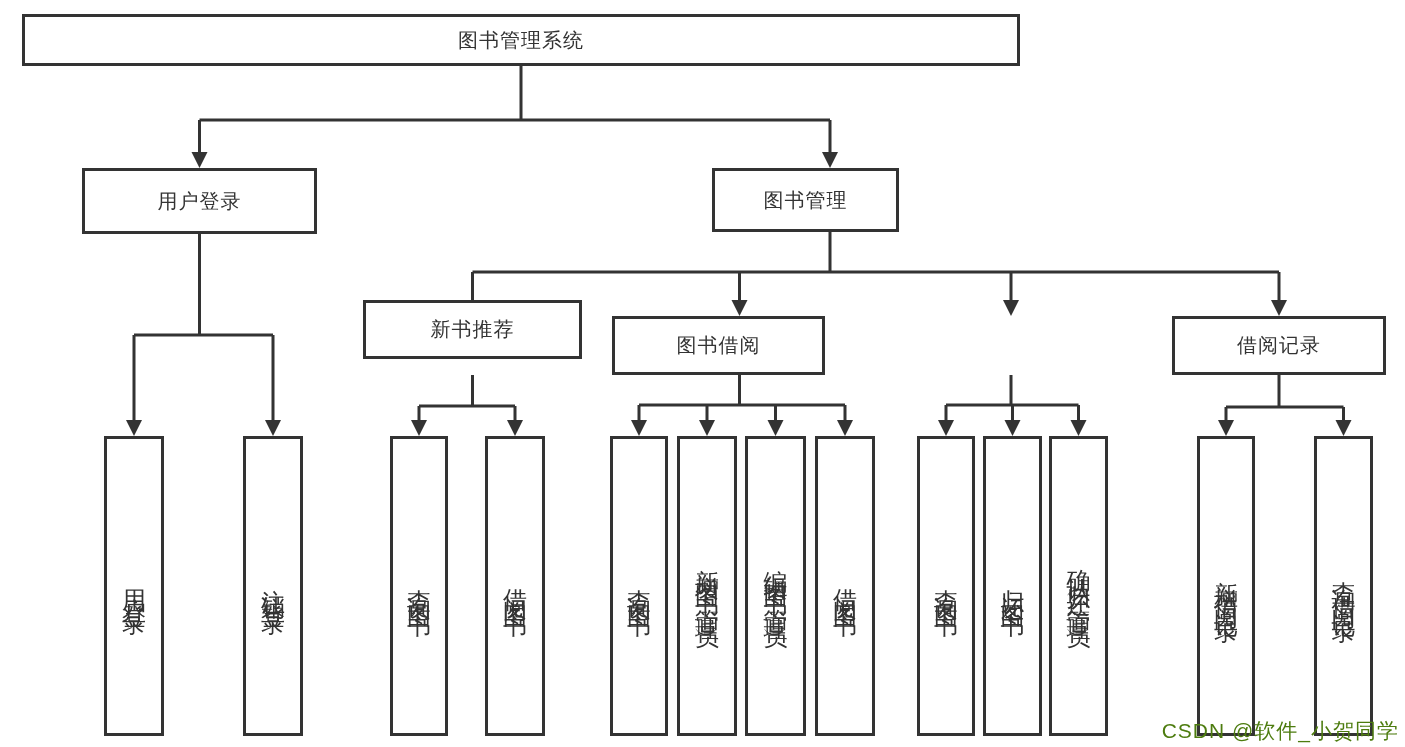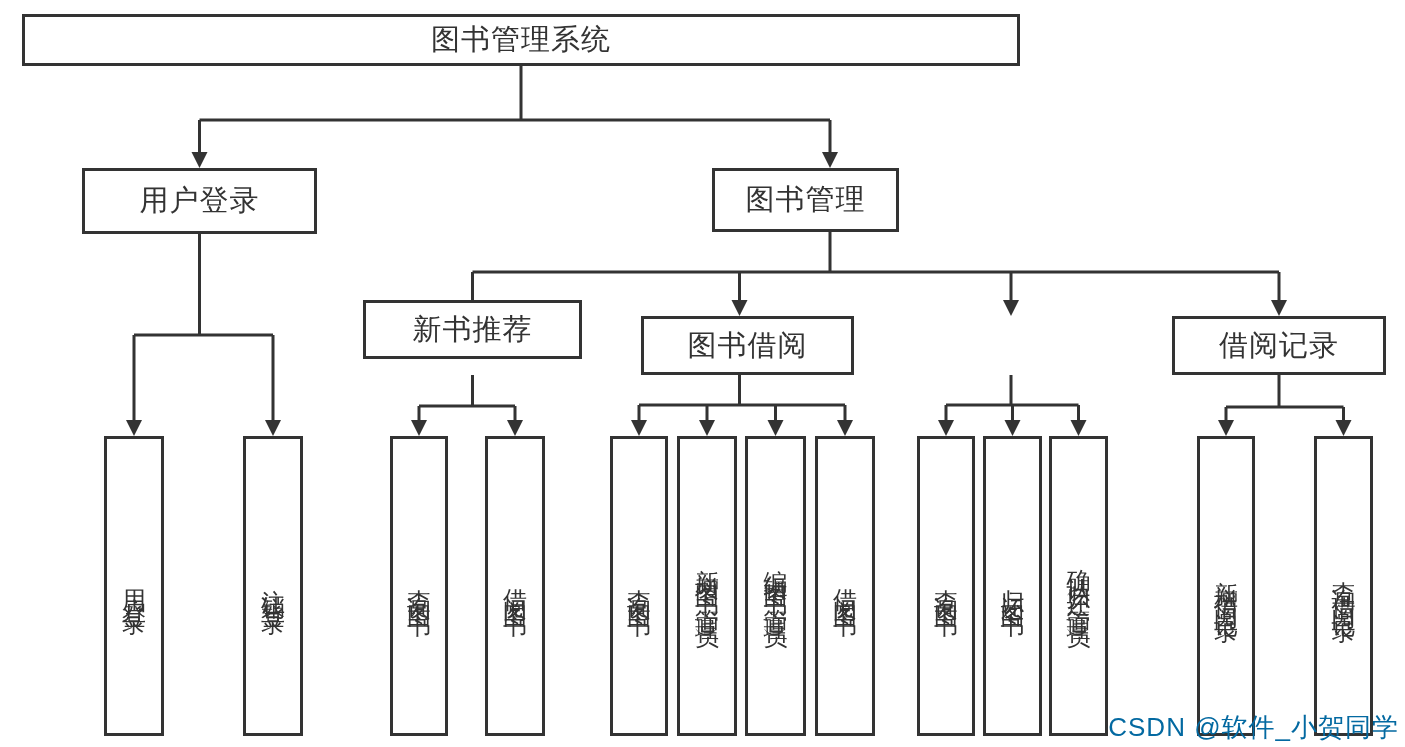--- a/index.html
+++ b/index.html
@@ -6,28 +6,28 @@
   .stage{
     position:relative;width:1405px;height:747px;background:#ffffff;overflow:hidden;
     font-family:"Liberation Sans", sans-serif;
   }
   .connectors{position:absolute;left:0;top:0;}
   .node{
     position:absolute;box-sizing:border-box;
     border:3px solid #333333;background:#ffffff;color:#333333;
     display:flex;align-items:center;justify-content:center;
   }
-  .node.h{font-size:29px;letter-spacing:1px;}
+  .node.h{font-size:20px;letter-spacing:1px;}
   .node.v{
     writing-mode:vertical-rl;text-orientation:mixed;
     font-size:24px;letter-spacing:8px;line-height:1;
   }
   .watermark{
     position:absolute;right:6px;bottom:2px;
-    font-size:26px;color:#0369a1;letter-spacing:1px;white-space:nowrap;
+    font-size:21px;color:#4d7c0f;letter-spacing:1px;white-space:nowrap;
   }
 </style>
 </head>
 <body>
 
 <div class="stage">
 
   <svg class="connectors" width="1405" height="747" viewBox="0 0 1405 747">
     <g stroke="#333333" stroke-width="3" fill="none">
 
@@ -75,21 +75,21 @@
   <div class="node h" style="left:82px;top:168px;width:235px;height:66px">
     <span>用户登录</span>
   </div>
   <div class="node h" style="left:712px;top:168px;width:187px;height:64px">
     <span>图书管理</span>
   </div>
 
   <div class="node h" style="left:363px;top:300px;width:219px;height:59px">
     <span>新书推荐</span>
   </div>
-  <div class="node h" style="left:641px;top:316px;width:213px;height:59px">
+  <div class="node h" style="left:612px;top:316px;width:213px;height:59px">
     <span>图书借阅</span>
   </div>
   <div class="node h" style="left:1172px;top:316px;width:214px;height:59px">
     <span>借阅记录</span>
   </div>
 
   <div class="node v" style="left:104px;top:436px;width:60px;height:300px">
     <span>用户登录</span>
   </div>
   <div class="node v" style="left:243px;top:436px;width:60px;height:300px">

